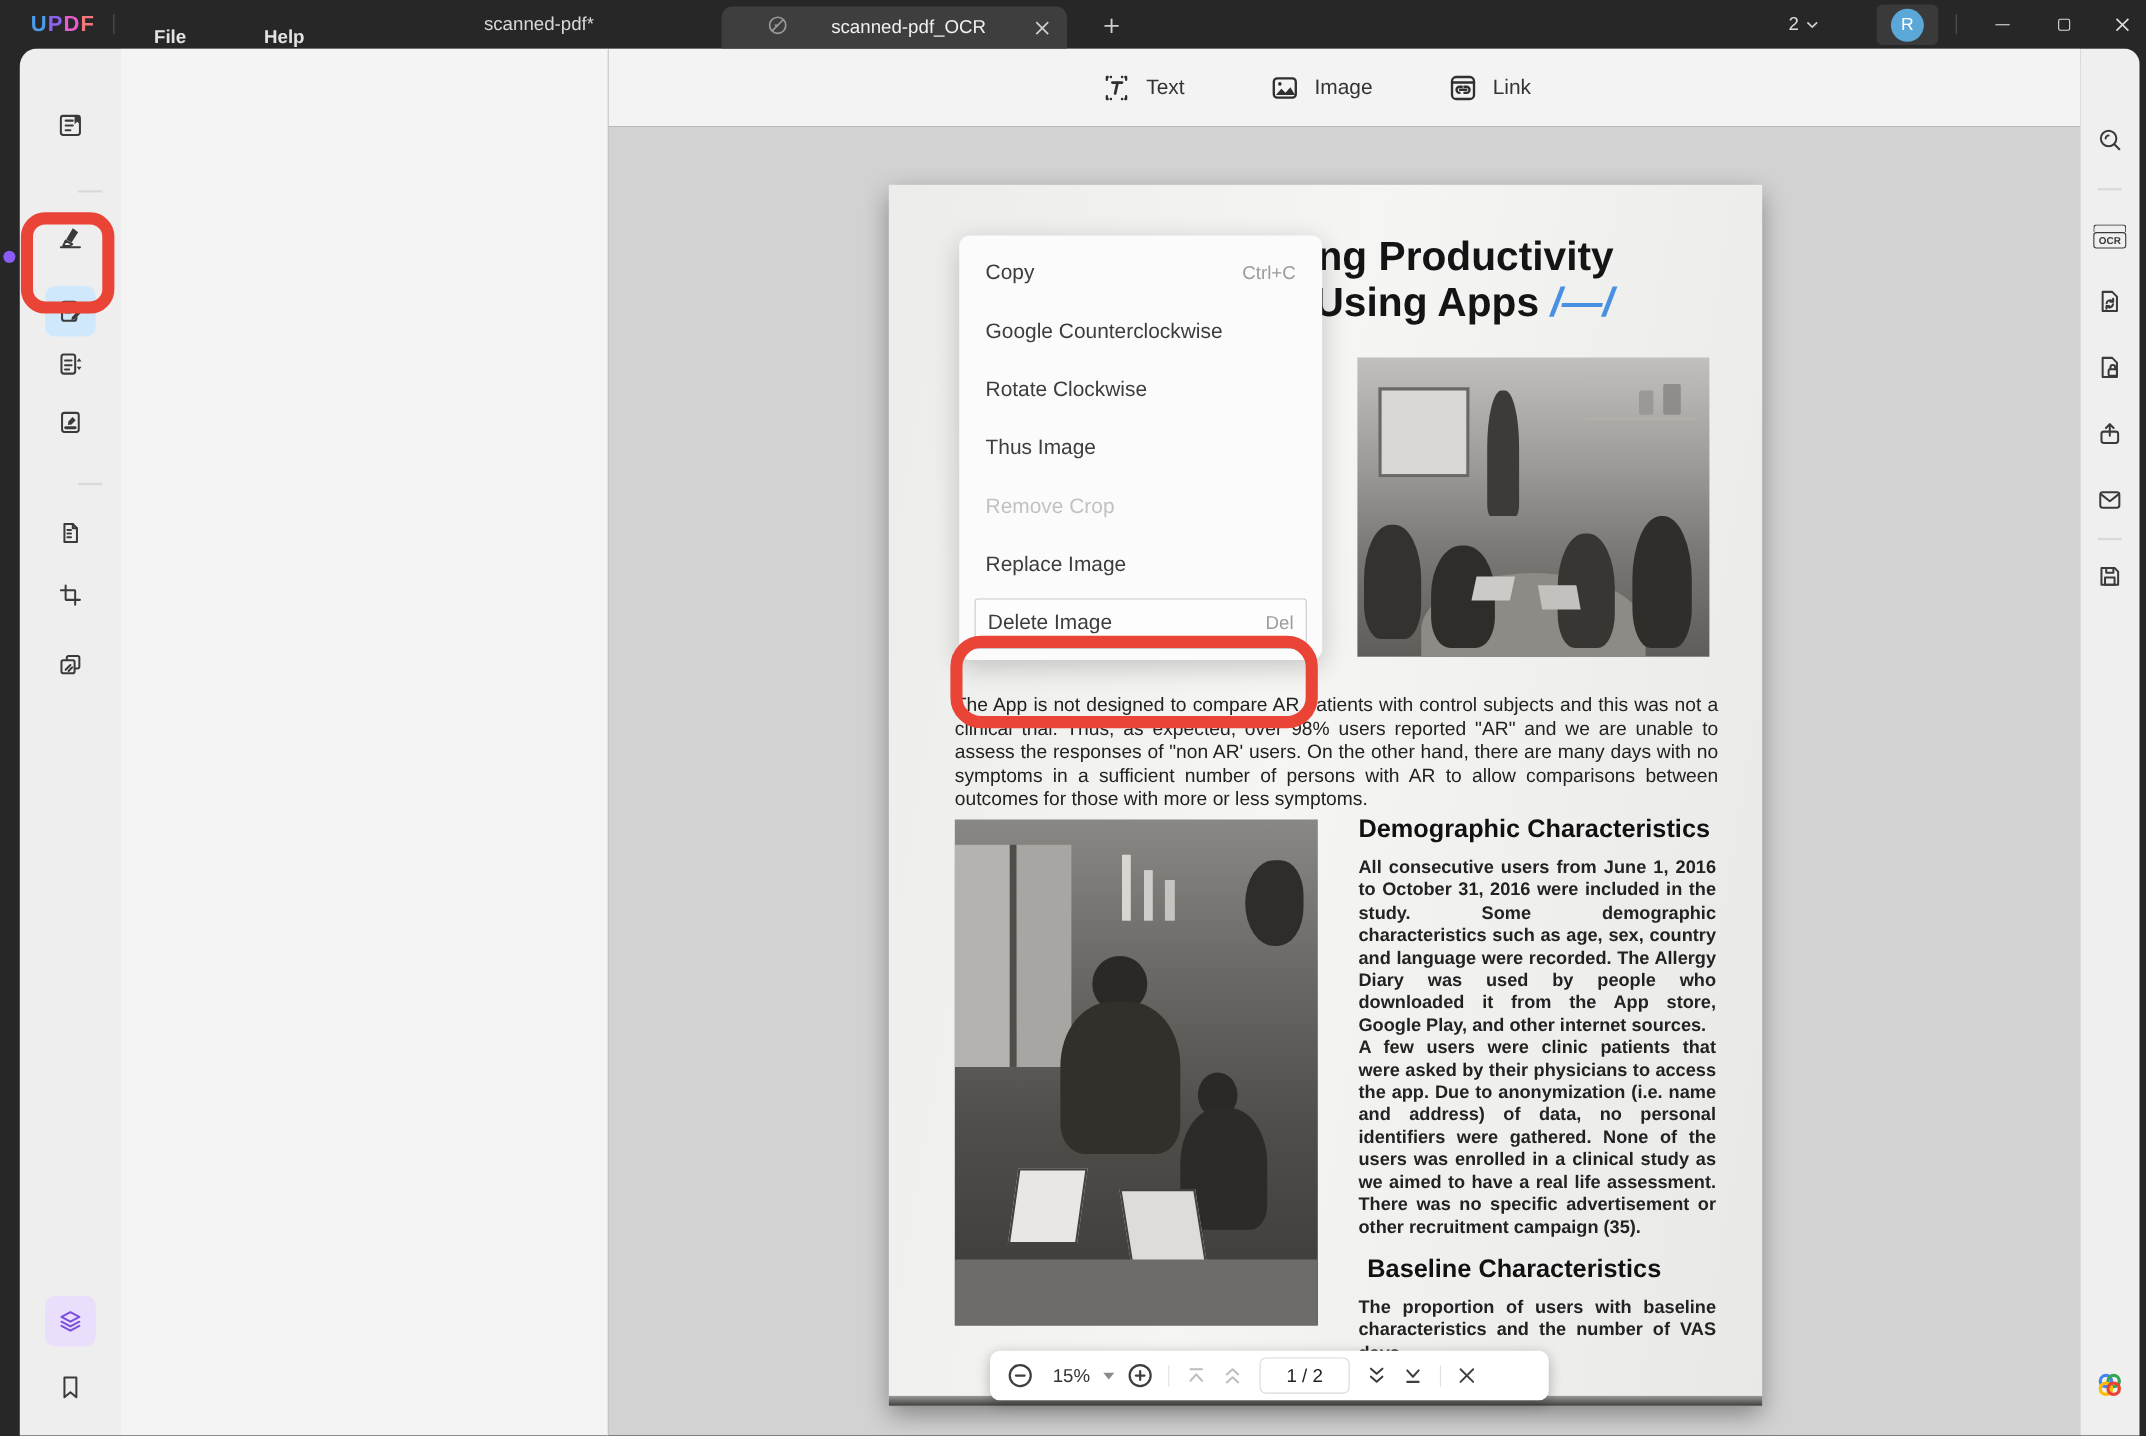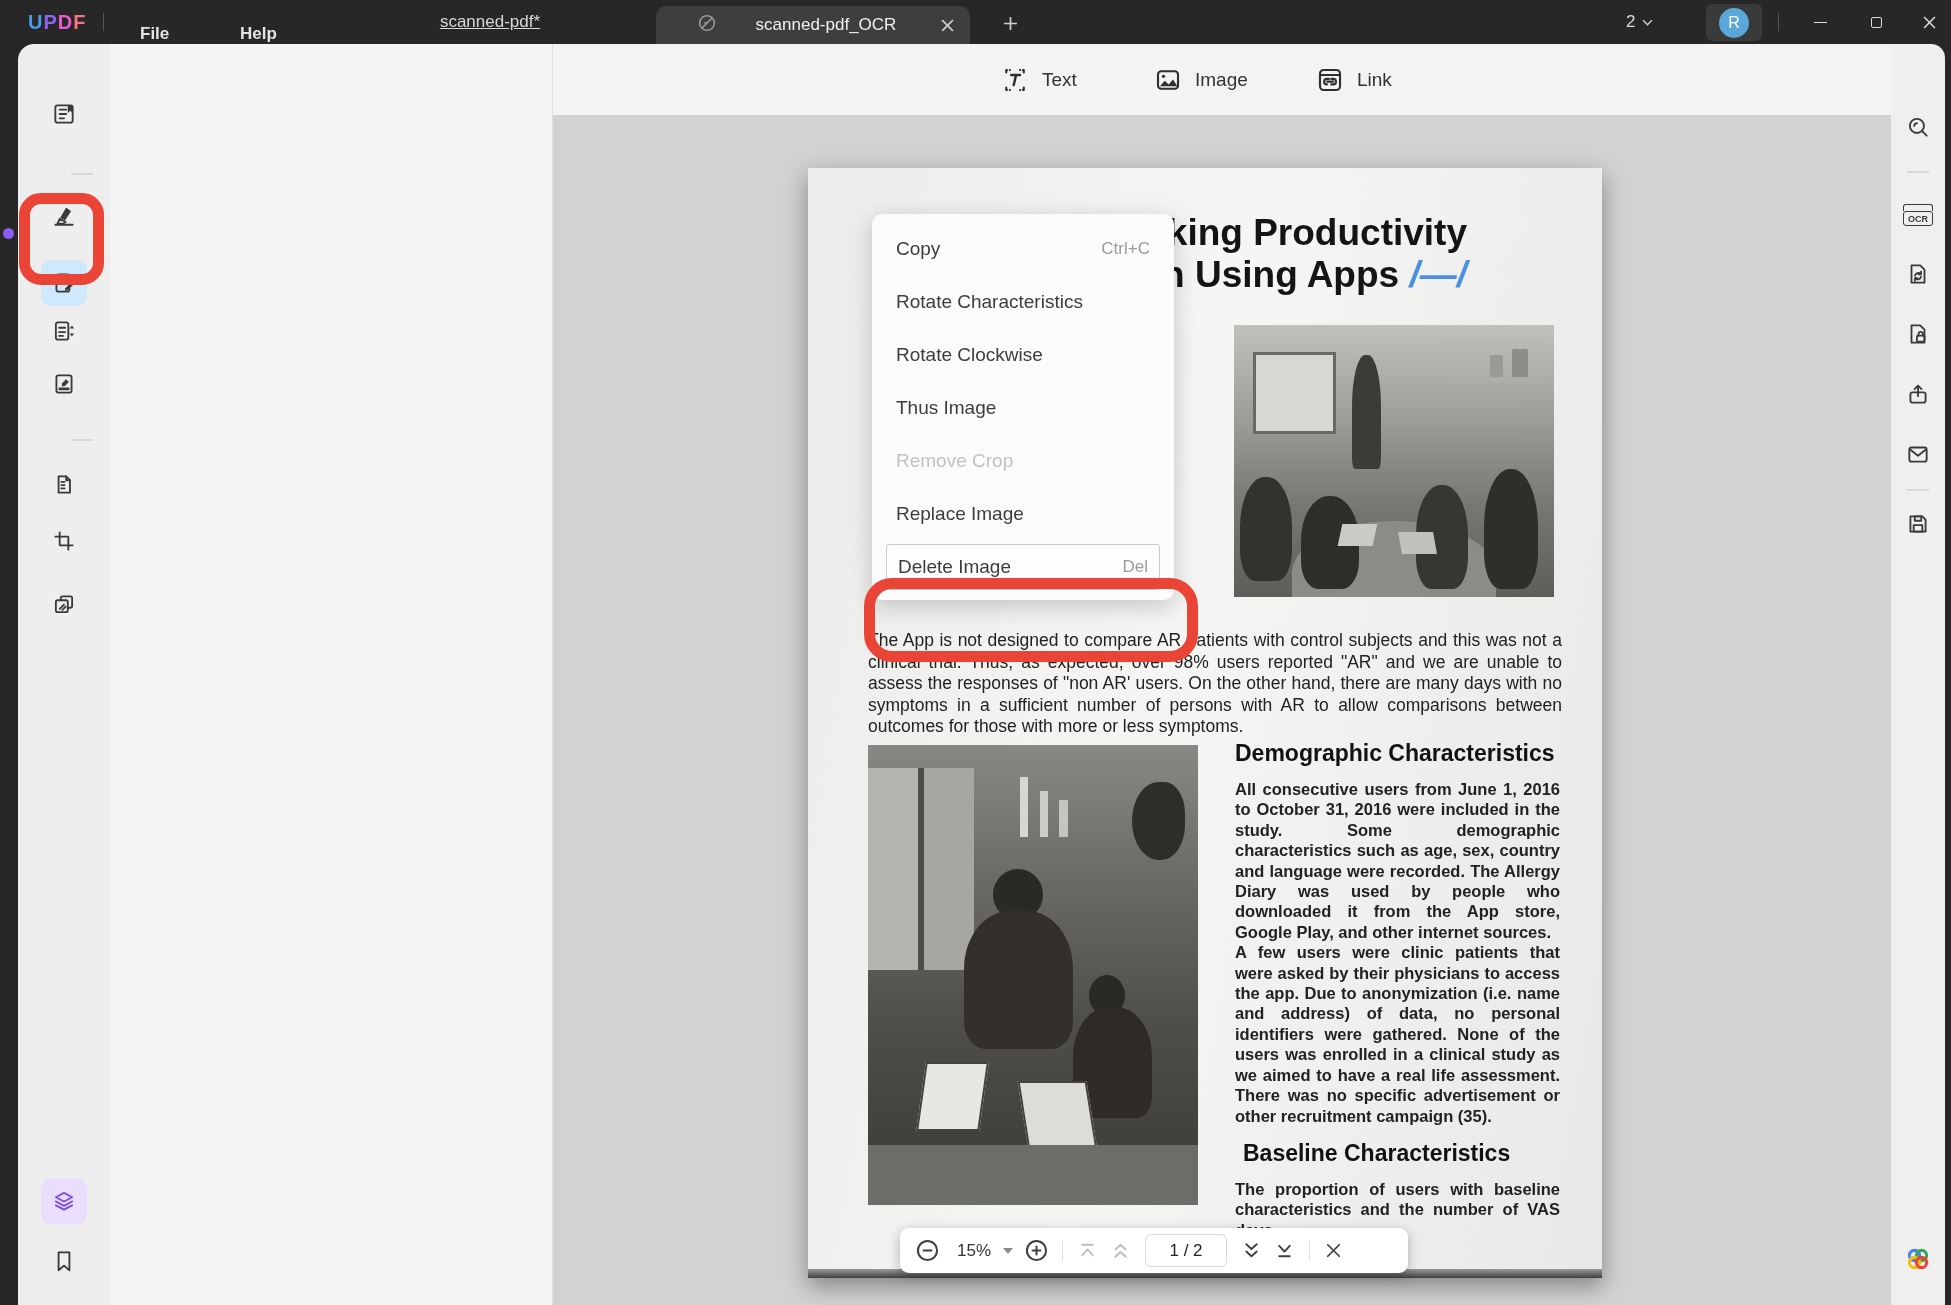--- a/index.html
+++ b/index.html
@@ -6,21 +6,21 @@
   html,body { width:1951px; height:1305px; overflow:hidden;
     font-family:"Liberation Sans",sans-serif; background:#272727; }
 
   
   .titlebar { position:absolute; left:0; top:0; width:1951px; height:44px; background:#272727; color:#e8e8e8; z-index:80; }
   .logo { position:absolute; left:28px; top:11px; font-size:20px; font-weight:bold; letter-spacing:1px; }
   .logo span:nth-child(1){color:#4a9bea}.logo span:nth-child(2){color:#8f63f2}
   .logo span:nth-child(3){color:#e95ccf}.logo span:nth-child(4){color:#f2777f}
   .tb-sep { position:absolute; top:13px; width:1px; height:18px; background:#555; }
   .tb-menu { position:absolute; top:0; height:60px; line-height:44px; padding:12px 18px; font-size:17px; color:#e3e3e3; cursor:default;font-weight:bold; }
-  .tab-inactive { position:absolute; left:380px; top:0; width:220px; height:32px; line-height:44px; text-align:center; font-size:17px; color:#d8d8d8;text-decoration:underline; }
+  .tab-inactive { position:absolute; left:380px; top:0; width:220px; height:32px; line-height:44px; text-align:center; font-size:17px; color:#d8d8d8; }
   .tab-active { position:absolute; left:656px; top:6px; width:314px; height:38px; background:#3e3e3e; border-radius:10px 10px 0 0; display:flex; align-items:center;padding-left:24px; }
   .tab-active .t-ico { margin-left:16px; }
   .tab-active .t-label { flex:1; text-align:center; font-size:17px; color:#f0f0f0; }
   .icon-btn { display:inline-flex; align-items:center; justify-content:center; }
   .tab-close { width:26px; height:26px; margin-right:10px; border-radius:5px; }
   .newtab { position:absolute; left:996px; top:9px; width:28px; height:28px; border-radius:5px; }
   .count-dd { position:absolute; left:1618px; top:0; height:44px; display:flex; align-items:center; gap:7px; font-size:17px; color:#dcdcdc; padding:0 8px; }
   .avatar-btn { position:absolute; left:1706px; top:4px; width:56px; height:37px; background:#3a3a3a; border-radius:6px; display:flex; align-items:center; justify-content:center; }
   .avatar { width:30px; height:30px; border-radius:50%; background:#5aa7d8; color:#fff; font-size:16px; display:flex; align-items:center; justify-content:center; }
   .win-btn { position:absolute; top:0; width:44px; height:44px; display:flex; align-items:center; justify-content:center; }
@@ -73,21 +73,21 @@
   .doc-h.indent { padding-left:8px; margin-top:14px; }
   .doc-p { font-size:16.5px; line-height:20.4px; text-align:justify;font-weight:bold; }
 
   
   .photo { position:absolute; overflow:hidden; }
   .photo1 { left:426px; top:157px; width:320px; height:272px; background:linear-gradient(180deg,#c2c0bc 0%,#9e9c98 35%,#7a7874 65%,#5f5d59 100%); }
   .photo2 { left:60px; top:577px; width:330px; height:460px; background:linear-gradient(180deg,#8a8884 0%,#6b6965 30%,#504e4a 60%,#3b3936 100%); }
   .ph { position:absolute; }
 
   
-  .ctx-menu { position:absolute; left:872px; top:214px; width:302px; background:#fbfbfb; border-radius:10px;
+  .ctx-menu { position:absolute; left:872px; top:214px; width:330px; background:#fbfbfb; border-radius:10px;
     box-shadow:0 6px 24px rgba(0,0,0,.20); padding:8px 0 10px 0; z-index:50; }
   .ctx-item { height:53px; padding:0 24px; display:flex; align-items:center; justify-content:space-between; font-size:19px; color:#3d3d3d; }
   .ctx-item .sc { font-size:17px; color:#9b9b9b; }
   .ctx-item.disabled { color:#c2c2c2; }
   .ctx-item.delete { height:46px; margin:4px 14px 0 14px; padding:0 11px; background:#fdfdfd; border:1px solid #c9c9c9; border-radius:3px; }
 
   
   .red-box { position:absolute; border:11px solid #ea4437; border-radius:28px; z-index:60; pointer-events:none; }
   .red-sidebar { left:19px; top:193px; width:85px; height:92px; border-radius:22px; }
   .red-delete { left:864px; top:578px; width:334px; height:84px; }
@@ -340,21 +340,21 @@
 
   <div class="page-edge"></div>
 </div>
 
 <div class="ctx-menu">
   <div class="ctx-item">
     <span>Copy</span>
     <span class="sc">Ctrl+C</span>
   </div>
   <div class="ctx-item">
-    <span>Rotate Characteristics</span>
+    <span>Google Counterclockwise</span>
   </div>
   <div class="ctx-item">
     <span>Rotate Clockwise</span>
   </div>
   <div class="ctx-item">
     <span>Thus Image</span>
   </div>
   <div class="ctx-item disabled">
     <span>Remove Crop</span>
   </div>

